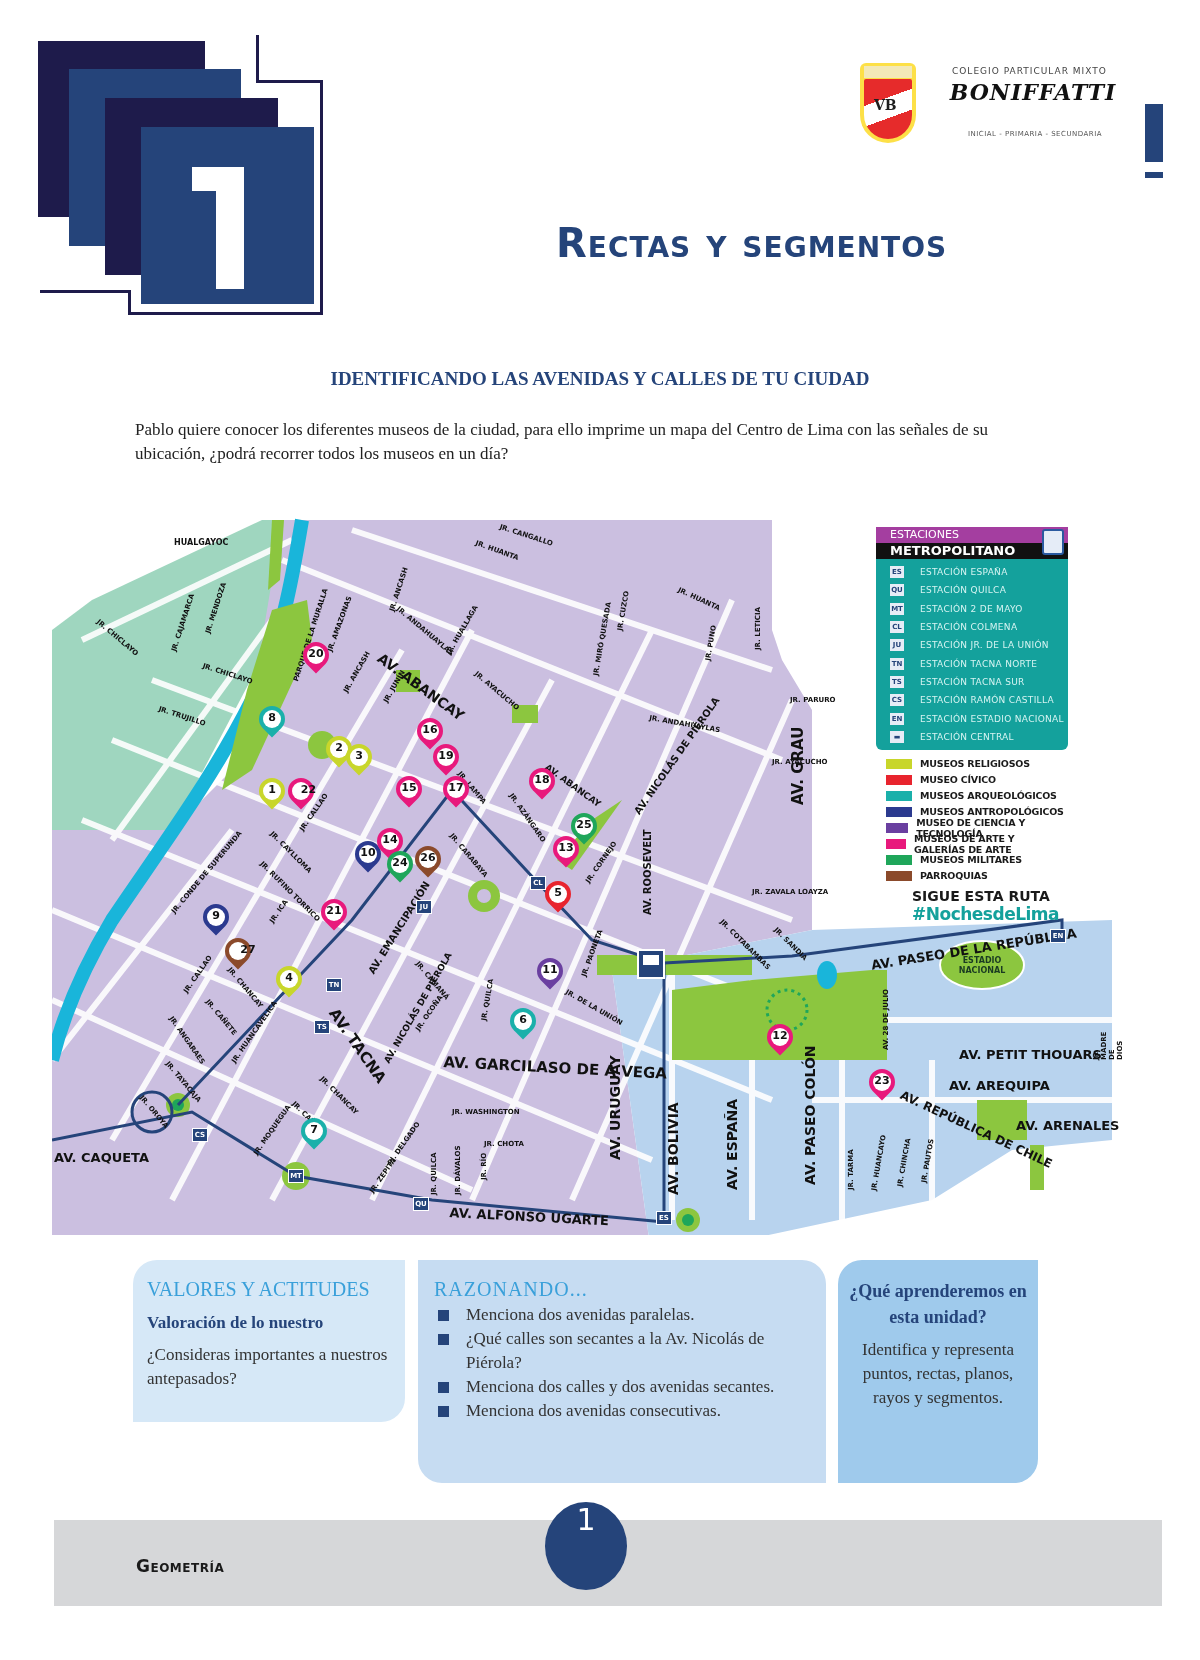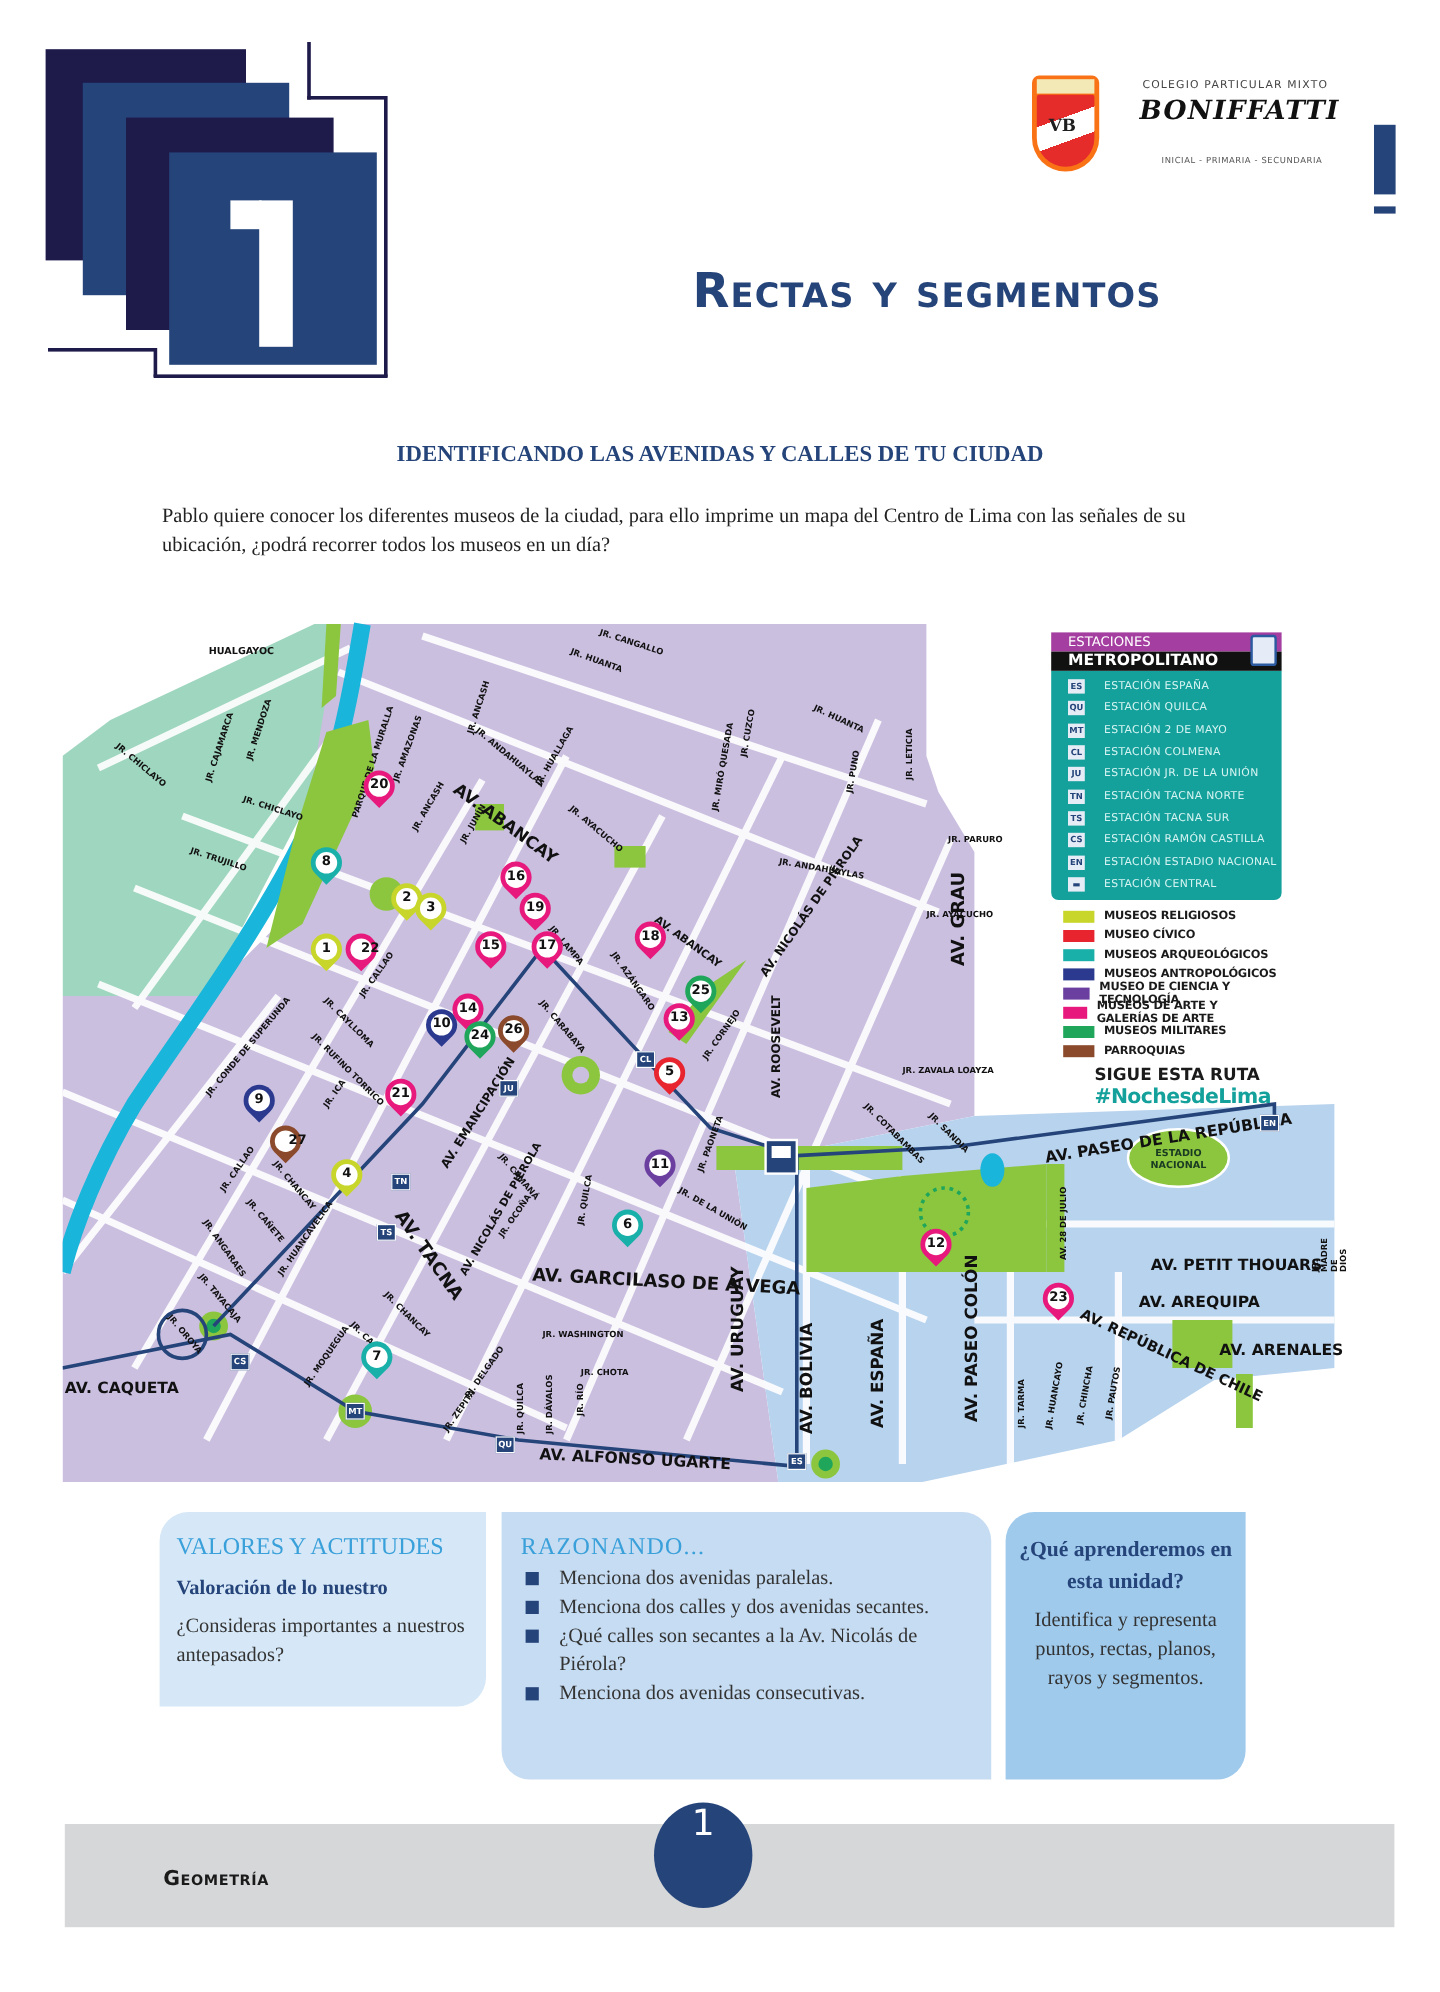--- a/index.html
+++ b/index.html
@@ -9,31 +9,31 @@
   
   .sq { position: absolute; }
   .sq.dark { background: #1e1b4b; }
   .sq.blue { background: #25447a; }
   .unit-num { position: absolute; left: 192px; top: 167px; width: 52px; height: 122px; }
   .unit-num .stem { position: absolute; left: 24px; top: 0; width: 28px; height: 122px; background: #fff; }
   .unit-num .flag { position: absolute; left: 0; top: 0; width: 26px; height: 24px; background: #fff; }
   .frame-line { position: absolute; background: #1e1b4b; }
 
   
-  .school-crest { position: absolute; left: 860px; top: 63px; width: 56px; height: 80px; border-radius: 6px 6px 28px 28px; background: #f97316; overflow: hidden; }
+  .school-crest { position: absolute; left: 860px; top: 63px; width: 56px; height: 80px; border-radius: 6px 6px 28px 28px; background: #fde047; overflow: hidden; }
   .school-crest .inner { position: absolute; left: 4px; top: 16px; width: 48px; height: 60px; border-radius: 2px 2px 24px 24px; background: linear-gradient(160deg, #e62b2b 0 35%, #fff 35% 62%, #e62b2b 62%); }
   .school-crest .top { position: absolute; left: 4px; top: 3px; width: 48px; height: 12px; background: #f3e9b7; }
   .school-crest .v { position: absolute; left: 14px; top: 34px; font: bold 14px "DejaVu Serif", serif; color: #1f1f1f; }
   .school-small { position: absolute; left: 952px; top: 66px; font: 9px "DejaVu Sans", sans-serif; letter-spacing: 1px; color: #444; }
   .school-name { position: absolute; left: 928px; top: 80px; width: 210px; text-align: center; font: italic bold 22px "DejaVu Serif", serif; color: #111; line-height: 24px; letter-spacing: 1px; }
   .school-levels { position: absolute; left: 968px; top: 130px; font: 7px "DejaVu Sans", sans-serif; color: #555; letter-spacing: 0.5px; }
   .excl-bar { position: absolute; left: 1145px; top: 104px; width: 18px; height: 58px; background: #25447a; }
   .excl-dot { position: absolute; left: 1145px; top: 172px; width: 18px; height: 6px; background: #25447a; }
 
-  .page-title { position: absolute; left: 556px; top: 220px; font: bold 40px "DejaVu Sans", sans-serif; color: #25447a; letter-spacing: 1px; font-variant: small-caps; margin-left: 21px; }
+  .page-title { position: absolute; left: 556px; top: 220px; font: bold 40px "DejaVu Sans", sans-serif; color: #25447a; letter-spacing: 1px; font-variant: small-caps; }
   .section-heading { position: absolute; left: 0; width: 1200px; top: 368px; text-align: center; font: bold 19px "Liberation Serif", serif; color: #25447a; }
   .intro { position: absolute; left: 135px; top: 418px; width: 920px; font: 17px "Liberation Serif", serif; color: #222; line-height: 24px; }
 
   
   .map { position: absolute; left: 52px; top: 500px; width: 1070px; height: 735px; overflow: hidden; }
   .map svg { position: absolute; left: 0; top: 0; }
   .street { font-family: "DejaVu Sans", sans-serif; font-weight: bold; fill: #1a1a1a; }
 
   .legend { position: absolute; left: 876px; top: 527px; width: 192px; }
   .legend-head { background: #a43ea0; height: 16px; font: 11px "DejaVu Sans", sans-serif; color: #fff; padding-left: 14px; line-height: 16px; }
@@ -507,22 +507,22 @@
 <div class="box box-valores">
   <div class="h">VALORES Y ACTITUDES</div>
   <div class="sub">Valoración de lo nuestro</div>
   <div class="q">¿Consideras importantes a nuestros antepasados?</div>
 </div>
 
 <div class="box box-raz">
   <div class="h">RAZONANDO...</div>
   <ul>
     <li><span class="bullet"></span><span>Menciona dos avenidas paralelas.</span></li>
+    <li><span class="bullet"></span><span>¿Qué calles son secantes a la Av. Nicolás de Piérola?</span></li>
     <li><span class="bullet"></span><span>Menciona dos calles y dos avenidas secantes.</span></li>
-    <li><span class="bullet"></span><span>¿Qué calles son secantes a la Av. Nicolás de Piérola?</span></li>
     <li><span class="bullet"></span><span>Menciona dos avenidas consecutivas.</span></li>
   </ul>
 </div>
 
 <div class="box box-que">
   <div class="h">¿Qué aprenderemos en esta unidad?</div>
   <div class="t">Identifica y representa puntos, rectas, planos, rayos y segmentos.</div>
 </div>
 
 <div class="footer-bar"></div>

